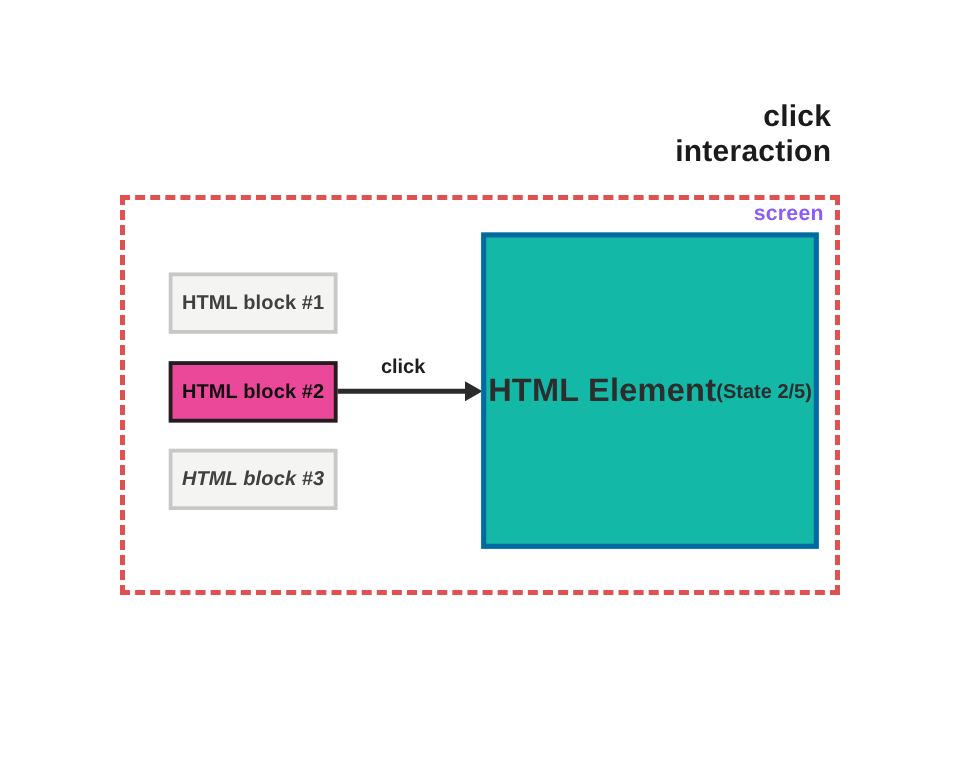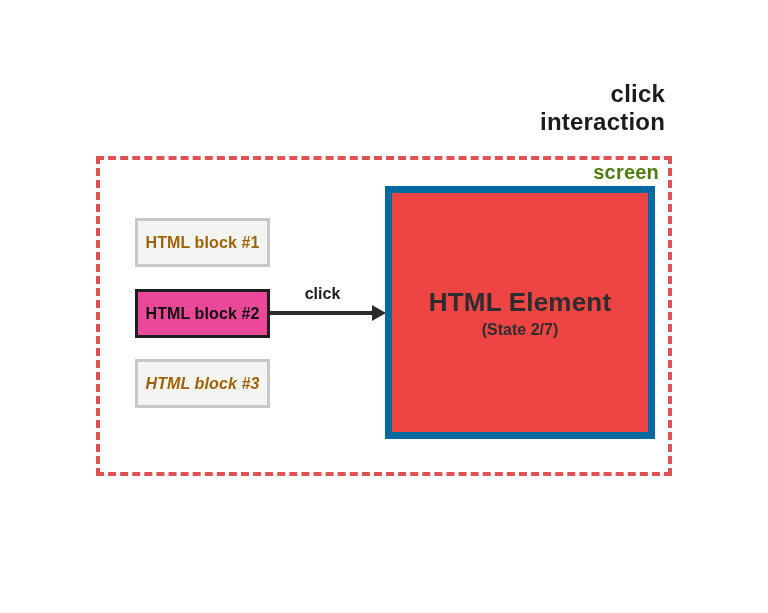--- a/index.html
+++ b/index.html
@@ -30,41 +30,41 @@
     top: 156px;
     width: 576px;
     height: 320px;
     border: 4px dashed #e05252;
     background: transparent;
   }
   .screen-label {
     position: absolute;
     top: 1px;
     right: 9px;
-    font-size: 20px;
+    font-size: 17px;
     font-weight: bold;
-    color: #4d7c0f;
+    color: #8b5cf6;
     letter-spacing: 0.2px;
   }
   .html-block {
     position: absolute;
     left: 135px;
     width: 135px;
     height: 49px;
     display: flex;
     align-items: center;
     justify-content: center;
     font-size: 16px;
     font-weight: bold;
     letter-spacing: 0.1px;
   }
   .html-block.inactive {
     border: 3px solid #c8c8c8;
     background: #f4f4f2;
-    color: #a16207;
+    color: #404040;
   }
   .html-block.active {
     border: 3px solid #1f1f1f;
     background: #ec4899;
     color: #0f0f0f;
   }
   .block-1 { top: 218px; }
   .block-2 { top: 289px; }
   .block-3 { top: 359px; font-style: italic; }
   .arrow-line {
@@ -94,24 +94,23 @@
     font-size: 16px;
     font-weight: bold;
     color: #1e1e1e;
   }
   .element-box {
     position: absolute;
     left: 385px;
     top: 186px;
     width: 270px;
     height: 253px;
-    border: 7px solid #0369a1;
-    background: #ef4444;
+    border: 4px solid #0369a1;
+    background: #14b8a6;
     display: flex;
-    flex-direction: column;
     align-items: center;
     justify-content: center;
   }
   .element-title {
     font-size: 26px;
     font-weight: bold;
     color: #2d2d2d;
     letter-spacing: 0.2px;
   }
   .element-subtitle {
@@ -146,16 +145,16 @@
   </div>
 
   <div class="arrow-label">click</div>
 
   <div class="arrow-line"></div>
 
   <div class="arrow-head"></div>
 
   <div class="element-box">
     <div class="element-title">HTML Element</div>
-    <div class="element-subtitle">(State 2/7)</div>
+    <div class="element-subtitle">(State 2/5)</div>
   </div>
 
 </div>
 
 </body></html>

